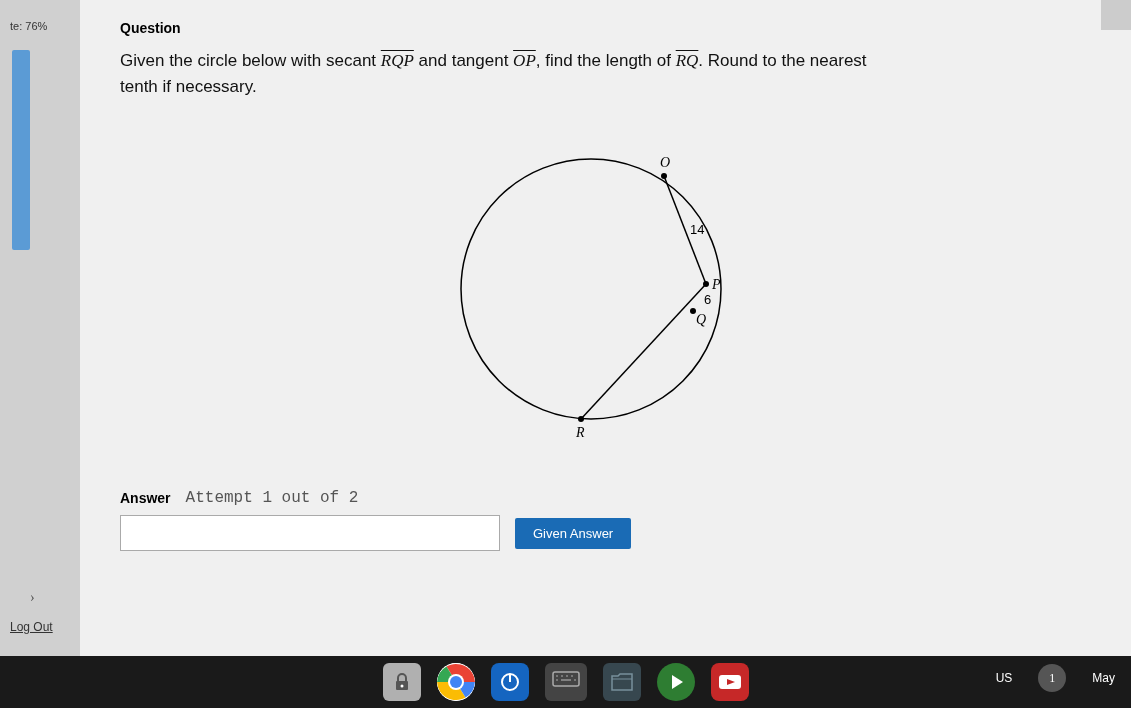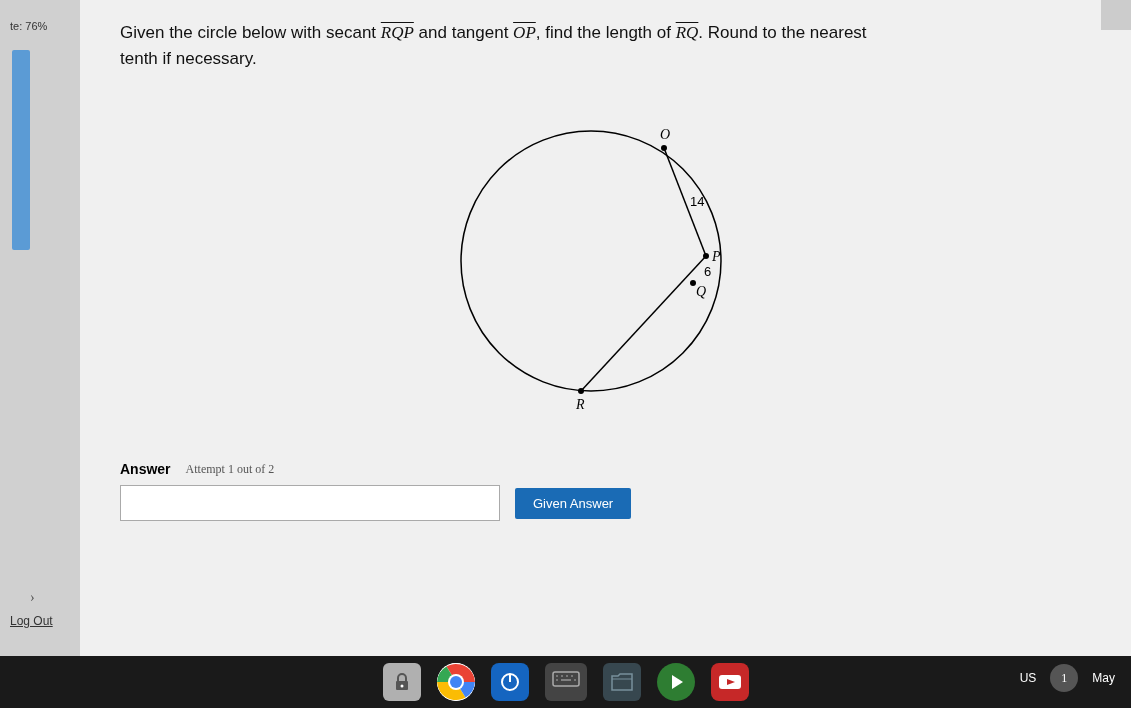--- a/index.html
+++ b/index.html
@@ -46,21 +46,21 @@
       top: 50px;
       left: 12px;
       width: 18px;
       height: 200px;
       background: #5b9bd5;
       border-radius: 2px;
     }
 
     .sidebar-logout {
       position: absolute;
-      bottom: 28px;
+      bottom: 22px;
       left: 10px;
       font-size: 12px;
       color: #333;
       font-family: Arial, sans-serif;
       cursor: pointer;
       text-decoration: underline;
     }
 
     .sidebar-chevron {
       position: absolute;
@@ -123,22 +123,22 @@
 
     .answer-label {
       font-family: Arial, sans-serif;
       font-size: 14px;
       font-weight: bold;
       color: #000;
       flex-shrink: 0;
     }
 
     .attempt-label {
-      font-family: Liberation Serif, serif;
-      font-size: 12px;
+      font-family: Liberation Mono, monospace;
+      font-size: 16px;
       color: #555;
       flex-shrink: 0;
     }
 
     .answer-input {
       width: 380px;
       height: 36px;
       border: 1.5px solid #aaa;
       background: #fff;
       outline: none;
@@ -183,21 +183,21 @@
     }
 
     
     .system-tray {
       position: absolute;
       right: 0;
       bottom: 0;
       height: 60px;
       display: flex;
       align-items: center;
-      gap: 8px;
+      gap: 20px;
       padding-right: 10px;
     }
 
     .tray-item {
       font-family: Arial, sans-serif;
       font-size: 12px;
       color: #fff;
       padding: 4px 6px;
       cursor: pointer;
     }
@@ -243,20 +243,21 @@
   <div class="sidebar">
     <div class="sidebar-progress">te: 76%</div>
     <div class="sidebar-blue-bar"></div>
     <div class="sidebar-chevron">›</div>
     <div class="sidebar-logout">Log Out</div>
   </div>
 
   <div class="content">
     <div class="top-right-corner"></div>
 
+    <div class="question-label">Question</div>
 
     <div class="question-text">
       <span>Given the circle below with secant </span><span class="math-overline">RQP</span><span> and tangent </span><span class="math-overline">OP</span><span>, find the length of </span><span class="math-overline">RQ</span><span>. Round to the nearest tenth if necessary.</span>
     </div>
 
     <div class="diagram-container">
       <svg class="diagram-svg" viewBox="0 0 420 340">
 
         <circle cx="195" cy="170" r="130" fill="none" stroke="#000" stroke-width="1.5"></circle>
 

